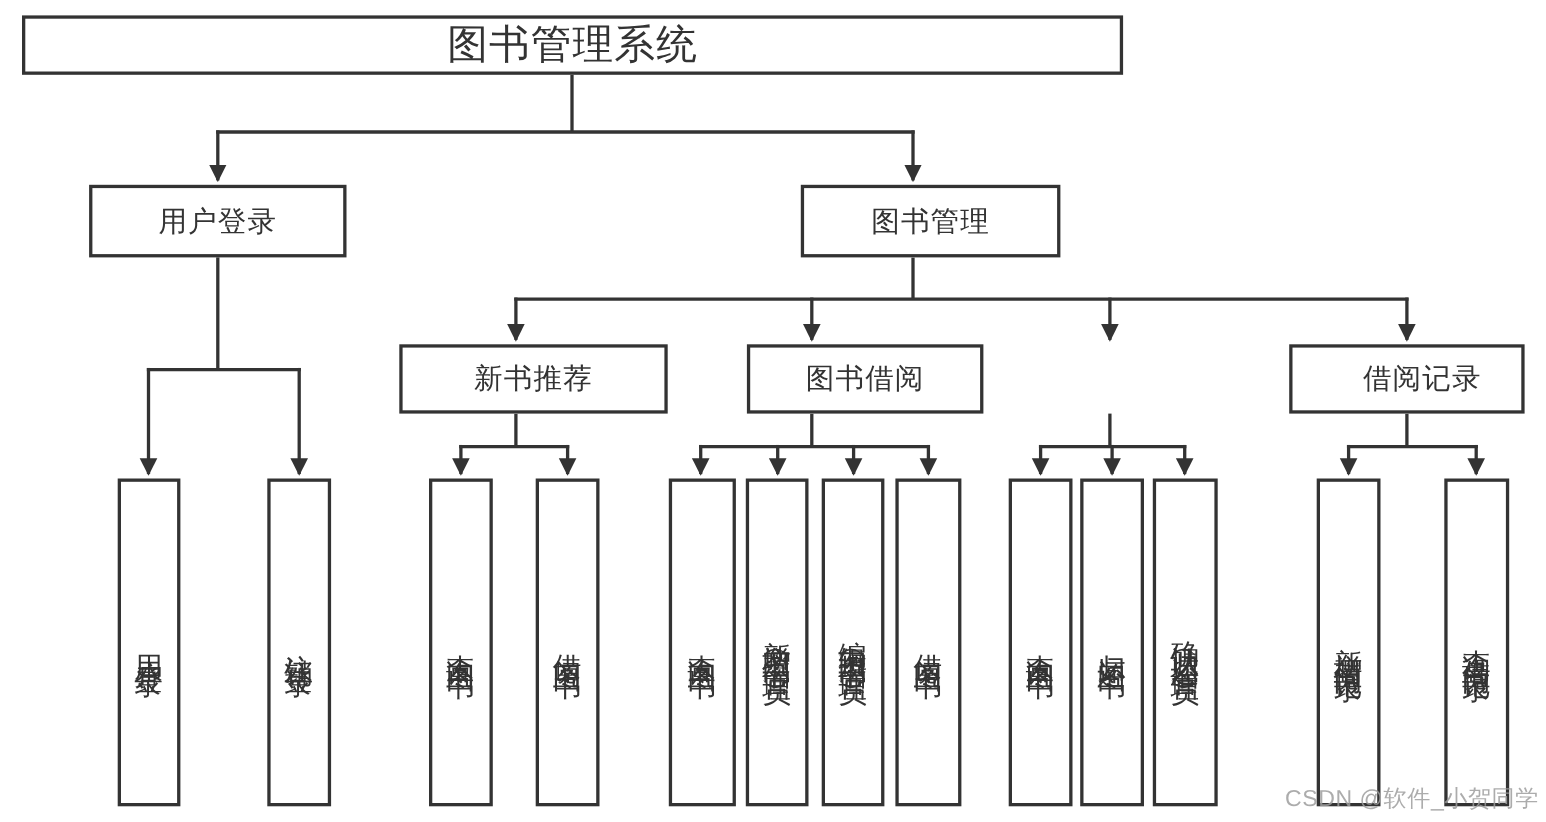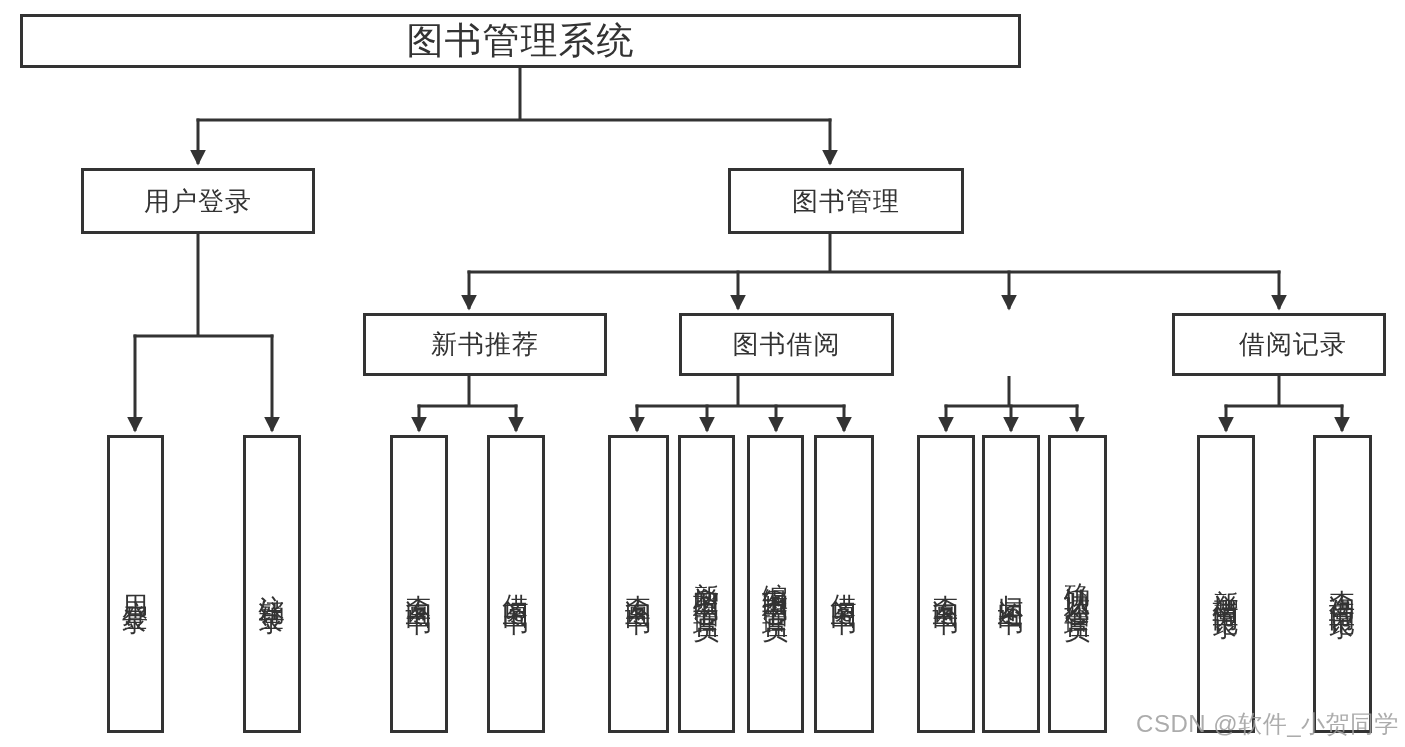--- a/index.html
+++ b/index.html
@@ -30,21 +30,21 @@
     text-orientation: mixed;
     font-size: 26px;
     line-height: 1;
     letter-spacing: 5px;
     white-space: nowrap;
   }
   .watermark {
     position: absolute;
     right: 6px;
     bottom: 7px;
-    font-size: 24px;
+    font-size: 21px;
     color: #9e9e9e;
     opacity: 0.85;
     letter-spacing: 0.5px;
     z-index: 3;
     white-space: nowrap;
   }
 </style>
 </head>
 <body>
 

